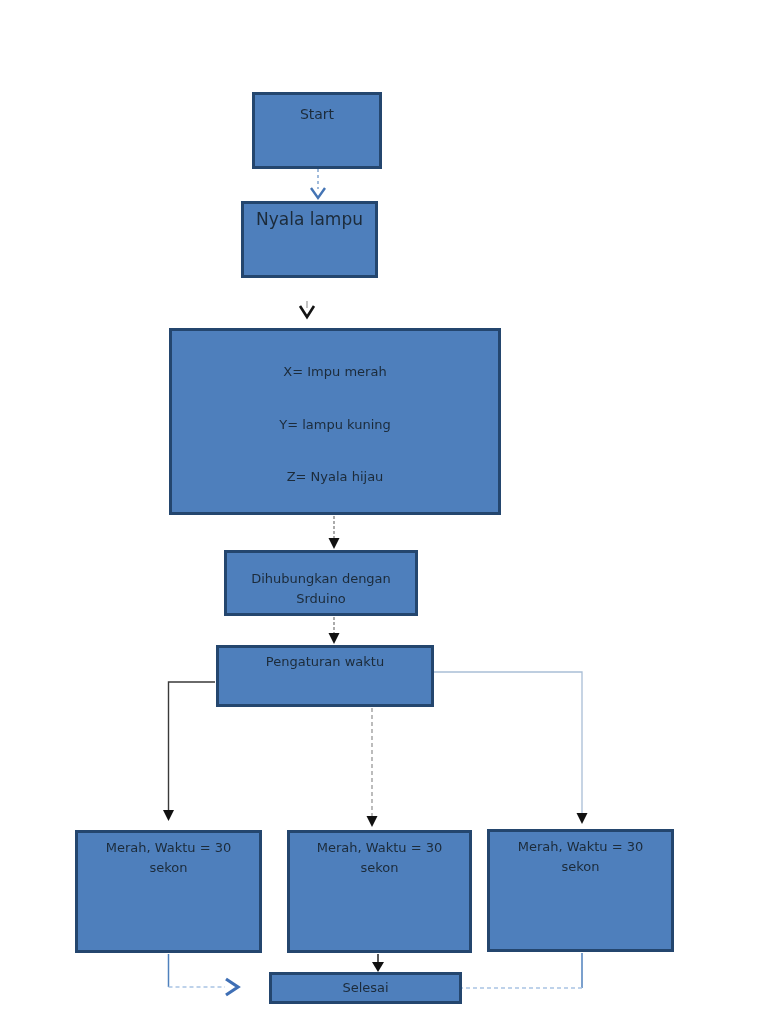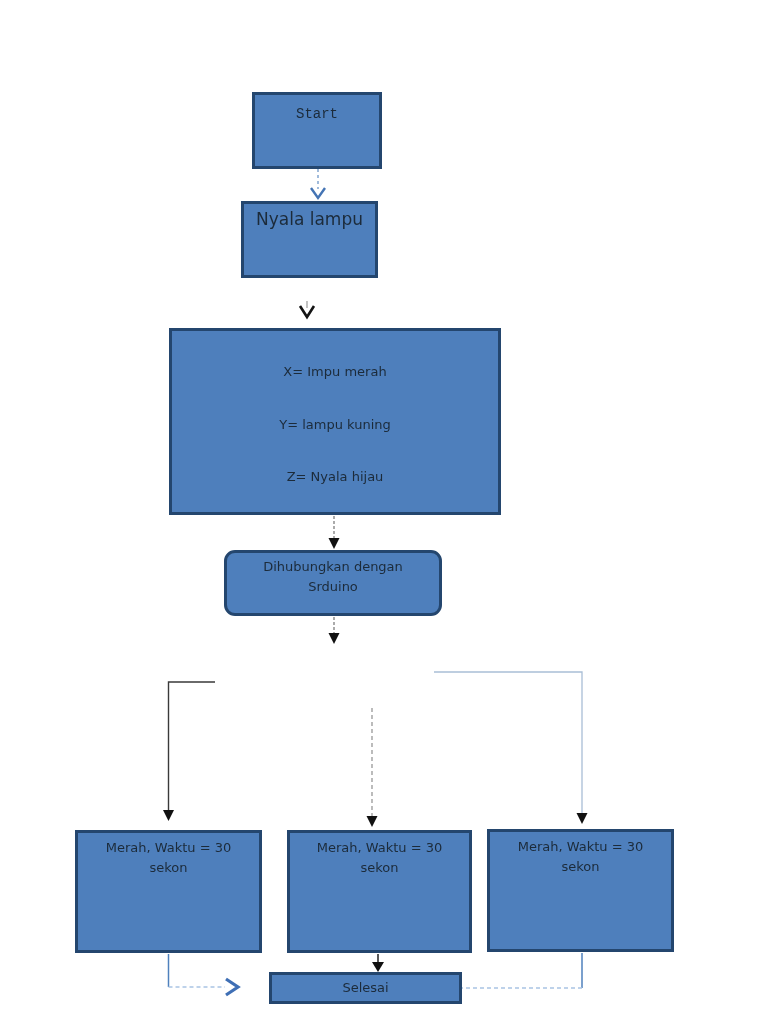--- a/index.html
+++ b/index.html
@@ -19,25 +19,25 @@
     position: absolute;
     box-sizing: border-box;
     background: #4e7fbc;
     border: 3px solid #24466e;
     color: #1c2b3a;
     text-align: center;
     white-space: pre-line;
     font-size: 13px;
     line-height: 20px;
   }
-  .node-start      { left:252px; top:92px;  width:130px; height:77px;  padding-top:9px;  font-size:14px;font-family:Liberation Mono, monospace; }
+  .node-start      { left:252px; top:92px;  width:130px; height:77px;  padding-top:9px;  font-size:14px; }
   .node-nyala      { left:241px; top:201px; width:137px; height:77px;  padding-top:5px;  font-size:17px; }
   .node-variables  { left:169px; top:328px; width:332px; height:187px; padding-top:5px; }
   .node-variables .var-line { line-height: 32.5px; }
-  .node-dihubungkan{ left:224px; top:550px; width:218px; height:66px;  padding-top:4px;border-radius:11px; }
+  .node-dihubungkan{ left:224px; top:550px; width:194px; height:66px;  padding-top:16px; }
   .node-pengaturan { left:216px; top:645px; width:218px; height:62px;  padding-top:4px; }
   .node-merah1     { left:75px;  top:830px; width:187px; height:123px; padding-top:5px; }
   .node-merah2     { left:287px; top:830px; width:185px; height:123px; padding-top:5px; }
   .node-merah3     { left:487px; top:829px; width:187px; height:123px; padding-top:5px; }
   .node-selesai    { left:241px; top:972px; width:193px; height:32px;  line-height:25px;margin-left:28px; }
   .connector-layer {
     position: absolute;
     left: 0; top: 0;
     width: 768px;
     height: 1024px;
@@ -110,20 +110,21 @@
 
   <div class="node node-variables">
     <div class="var-line">X= Impu merah</div>
     <div class="var-line">Y= lampu kuning</div>
     <div class="var-line">Z= Nyala hijau</div>
   </div>
 
   <div class="node node-dihubungkan">Dihubungkan dengan
 Srduino</div>
 
+  <div class="node node-pengaturan">Pengaturan waktu</div>
 
   <div class="node node-merah1">Merah, Waktu = 30
 sekon</div>
 
   <div class="node node-merah2">Merah, Waktu = 30
 sekon</div>
 
   <div class="node node-merah3">Merah, Waktu = 30
 sekon</div>
 

